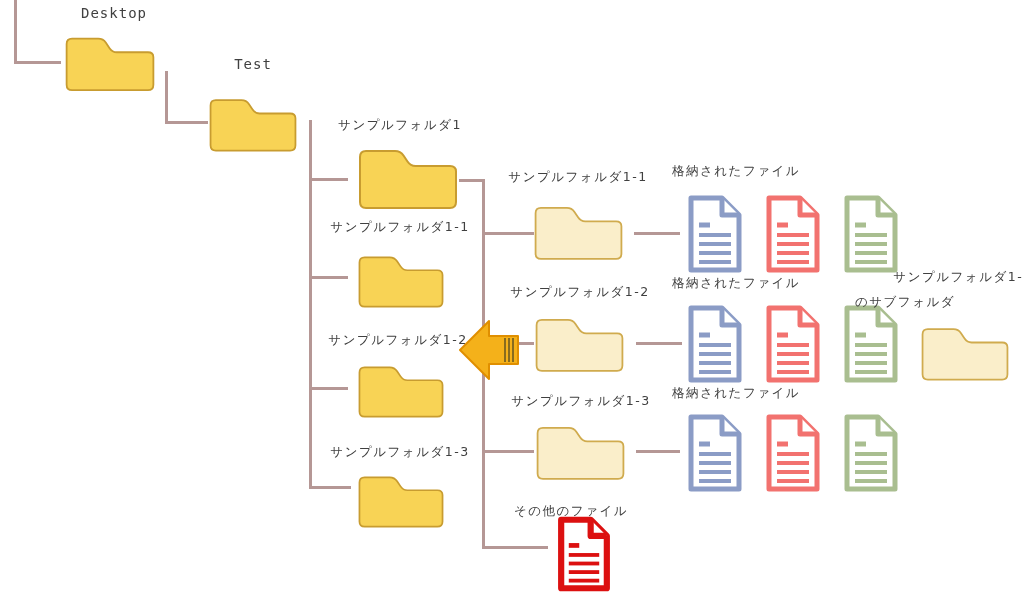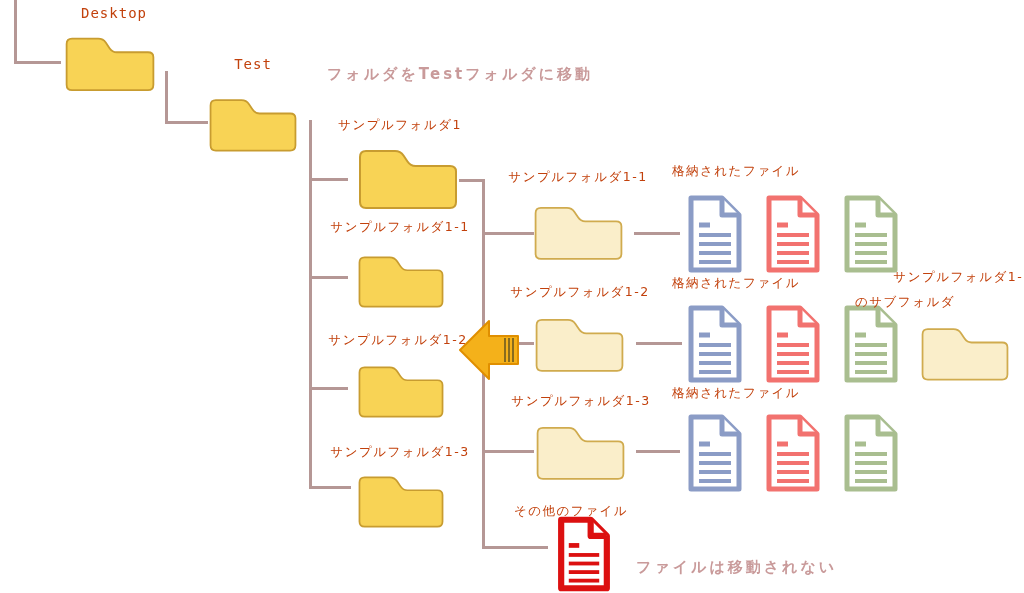--- a/index.html
+++ b/index.html
@@ -16,21 +16,21 @@
   .folder.gold{--ffill:#f8d355;--fstroke:#c89c30;}
   .folder.pale{--ffill:#faeeca;--fstroke:#d0ab4e;}
   
   .file{position:absolute;display:block;}
   .file.blue{color:#8b9cc6;}
   .file.red{color:#f2726f;}
   .file.green{color:#a9be90;}
   .file.alert{color:#dc1010;--sw:6.5;}
   
   .lbl{
-    position:absolute;color:#c2410c;font-size:12.5px;letter-spacing:1.5px;
+    position:absolute;color:#404040;font-size:12.5px;letter-spacing:1.5px;
     white-space:nowrap;line-height:1.1;
   }
   .lbl.center{transform:translateX(-50%);}
   .lbl.en{font-family:"DejaVu Sans Mono",monospace;font-size:14px;letter-spacing:1px;}
   .note{
     position:absolute;color:#c99a9a;font-size:15px;font-weight:600;
     letter-spacing:3px;white-space:nowrap;line-height:1.1;
   }
   .arrow{position:absolute;}
 </style>
@@ -72,21 +72,20 @@
   <div class="ln v" style="left:482px;top:179px;height:370px"></div>
   <div class="ln h" style="left:482px;top:232px;width:52px"></div>
   <div class="ln h" style="left:482px;top:342px;width:52px"></div>
   <div class="ln h" style="left:482px;top:450px;width:52px"></div>
   <div class="ln h" style="left:482px;top:546px;width:66px"></div>
 
   <div class="ln h" style="left:634px;top:232px;width:46px"></div>
   <div class="ln h" style="left:636px;top:342px;width:46px"></div>
   <div class="ln h" style="left:636px;top:450px;width:44px"></div>
 
-  <div class="note" style="left:327px;top:66px">フォルダをTestフォルダに移動</div>
 
   <div class="lbl en center" style="left:114px;top:6px">Desktop</div>
   <svg class="folder gold" style="left:63px;top:30px;width:94px;height:68px">
       <use href="#sym-folder"></use>
     </svg>
 
   <div class="lbl en center" style="left:253px;top:57px">Test</div>
   <svg class="folder gold" style="left:207px;top:92px;width:92px;height:66px">
       <use href="#sym-folder"></use>
     </svg>
@@ -162,21 +161,20 @@
   <div class="lbl center" style="left:963px;top:270px">サンプルフォルダ1-2</div>
   <div class="lbl center" style="left:905px;top:295px">のサブフォルダ</div>
   <svg class="folder pale" style="left:919px;top:319px;width:92px;height:70px">
       <use href="#sym-folder"></use>
     </svg>
 
   <div class="lbl center" style="left:571px;top:504px">その他のファイル</div>
   <svg class="file alert" style="left:552px;top:515px;width:64px;height:78px">
       <use href="#sym-file"></use>
     </svg>
-  <div class="note" style="left:636px;top:559px">ファイルは移動されない</div>
 
   <svg class="arrow" viewBox="0 0 63 65" style="left:458px;top:317px;width:63px;height:65px">
     <polygon points="2,33 31,4 31,19 60,19 60,47 31,47 31,62" style="fill:#f4b11a;stroke:#e08f00;stroke-width:2;stroke-linejoin:round"></polygon>
     <line x1="47" y1="21" x2="47" y2="45" style="stroke:#6d5a20;stroke-width:1.6"></line>
     <line x1="51" y1="21" x2="51" y2="45" style="stroke:#6d5a20;stroke-width:1.6"></line>
     <line x1="55" y1="21" x2="55" y2="45" style="stroke:#6d5a20;stroke-width:1.6"></line>
   </svg>
 
 </div>
 

